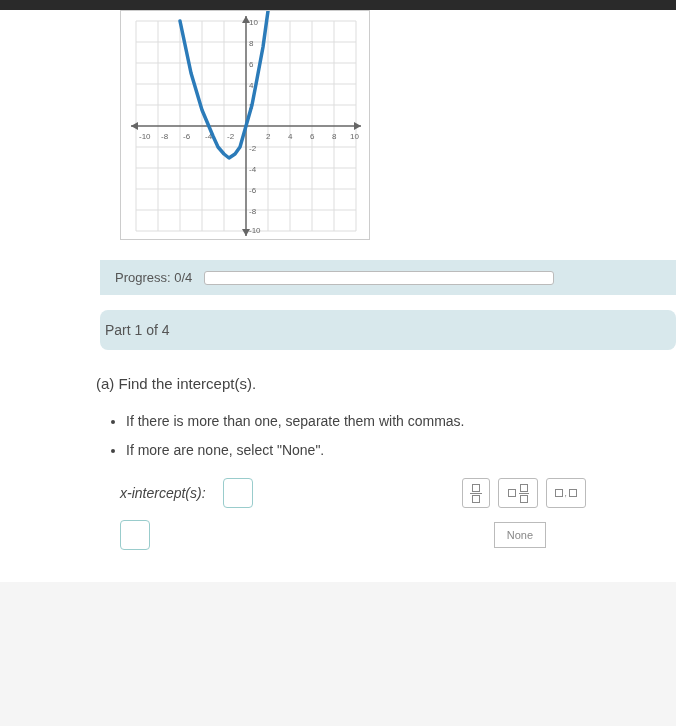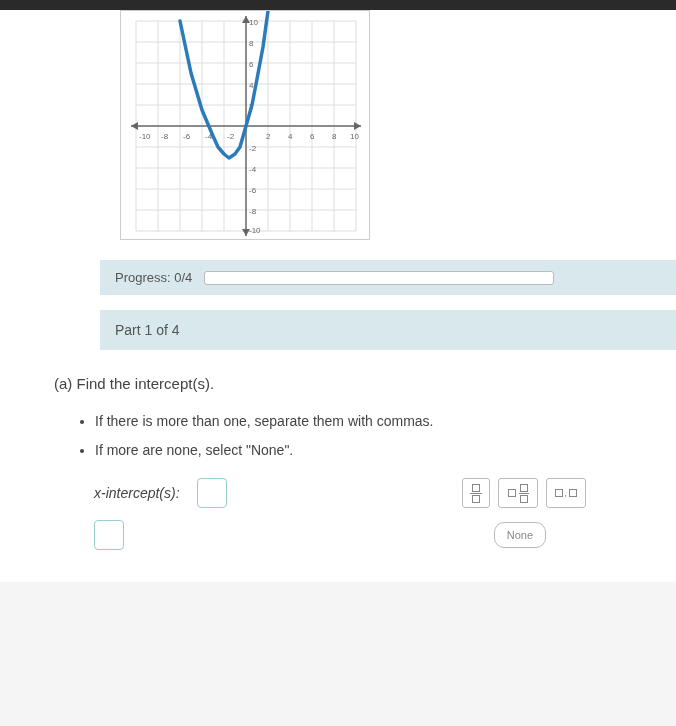--- a/index.html
+++ b/index.html
@@ -43,43 +43,44 @@
     .progress-track {
       flex: 1;
       height: 14px;
       background: #fff;
       border: 1px solid #bbb;
       border-radius: 3px;
       max-width: 350px;
     }
     .part-header {
       background: #d8e8ec;
-      padding: 12px 15px;
+      padding: 12px 5px;
       font-size: 14px;
       color: #555;
       margin: 15px 0 20px 100px;
+      border-radius: 8px;
     }
     .question {
-      padding: 0 30px 0 54px;
+      padding: 0 30px 0 96px;
       font-size: 15px;
       color: #444;
       line-height: 1.8;
     }
     .question p { margin-bottom: 12px; }
     .bullets {
       list-style: disc;
-      margin-left: 41px;
+      margin-left: 30px;
       margin-bottom: 15px;
     }
     .bullets li { margin-bottom: 4px; font-size: 14px; }
     .answer-row {
       display: flex;
       align-items: center;
       gap: 17px;
-      margin-left: 40px;
+      margin-left: 24px;
       margin-bottom: 12px;
       font-size: 14px;
       font-style: italic;
       justify-content: center;
     }
     .answer-box {
       width: 30px;
       height: 30px;
       border: 1px solid #9cc;
       border-radius: 4px;
@@ -108,21 +109,21 @@
       background: #fff;
       display: flex;
       align-items: center;
       justify-content: center;
       gap: 3px;
     }
     .inline-sq { width: 8px; height: 8px; border: 1px solid #888; display: inline-block; }
     .none-btn {
       padding: 6px 12px;
       border: 1px solid #bbb;
-      border-radius: 10px;
+      border-radius: 0;
       background: #fff;
       font-size: 11px;
       color: #888;
     }
     .toolbar-area {
       display: flex;
       gap: 8px;
       margin-left: auto;
       margin-right: 60px;
     }

